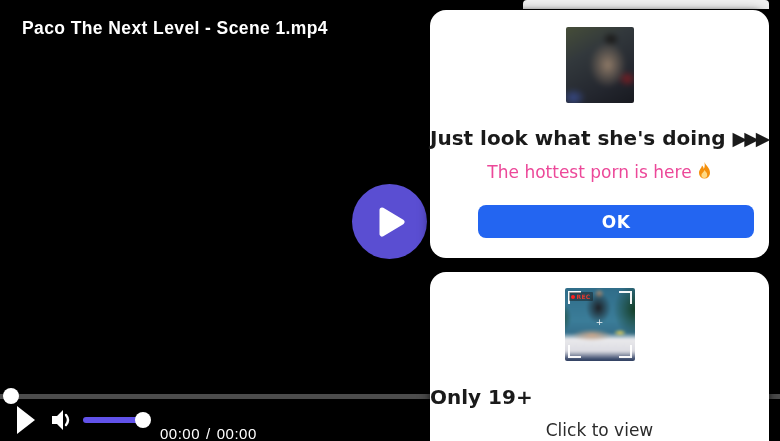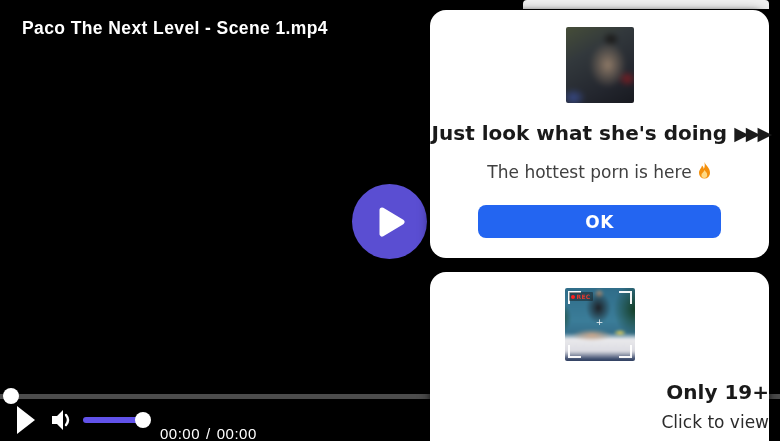--- a/index.html
+++ b/index.html
@@ -104,35 +104,35 @@
     position:absolute;top:4px;left:4px;display:flex;align-items:center;gap:2px;
     background:rgba(20,20,20,.45);padding:1px 2px;border-radius:1px;
   }
   .rec-dot{width:4px;height:4px;border-radius:50%;background:#ff1f1f;}
   .rec-label{font-size:6px;font-weight:bold;color:#e8392f;letter-spacing:.3px;}
   .crosshair{
     position:absolute;left:50%;top:46%;transform:translate(-50%,-50%);
     color:rgba(255,255,255,.9);font-size:9px;line-height:9px;
   }
   .card-heading{
-    position:absolute;left:0;width:100%;text-align:right;margin:0;
-    color:#1a1a1a;font-size:20px;line-height:26px;font-weight:bold;white-space:nowrap;
+    position:absolute;left:0;width:100%;text-align:left;margin:0;
+    color:#1a1a1a;font-size:20px;line-height:37px;font-weight:bold;white-space:nowrap;
   }
   .card-1 .card-heading{top:110px;}
   .card-2 .card-heading{top:107px;}
   .arrows{font-family:"DejaVu Sans",sans-serif;letter-spacing:-3px;margin-left:7px;font-size:19px;}
   .card-sub{
     position:absolute;left:0;width:100%;text-align:center;margin:0;
-    color:#404040;font-size:17px;line-height:24px;white-space:nowrap;
+    color:#ec4899;font-size:17px;line-height:24px;white-space:nowrap;
   }
   .card-1 .card-sub{top:150px;}
-  .card-2 .card-sub{top:138px;color:#2b2b2b;text-align:right;}
+  .card-2 .card-sub{top:146px;color:#2b2b2b;}
   .fire{display:inline-block;vertical-align:-2px;margin-left:5px;}
   .ok-btn{
-    position:absolute;left:48px;top:195px;width:243px;height:33px;
+    position:absolute;left:48px;top:195px;width:276px;height:33px;
     background:#2365f1;border:none;border-radius:8px;cursor:pointer;
     color:#fff;font-family:"DejaVu Sans",sans-serif;font-size:17px;
     font-weight:bold;letter-spacing:.5px;
   }
 </style>
 </head>
 <body>
 
 <div class="stage">
 

